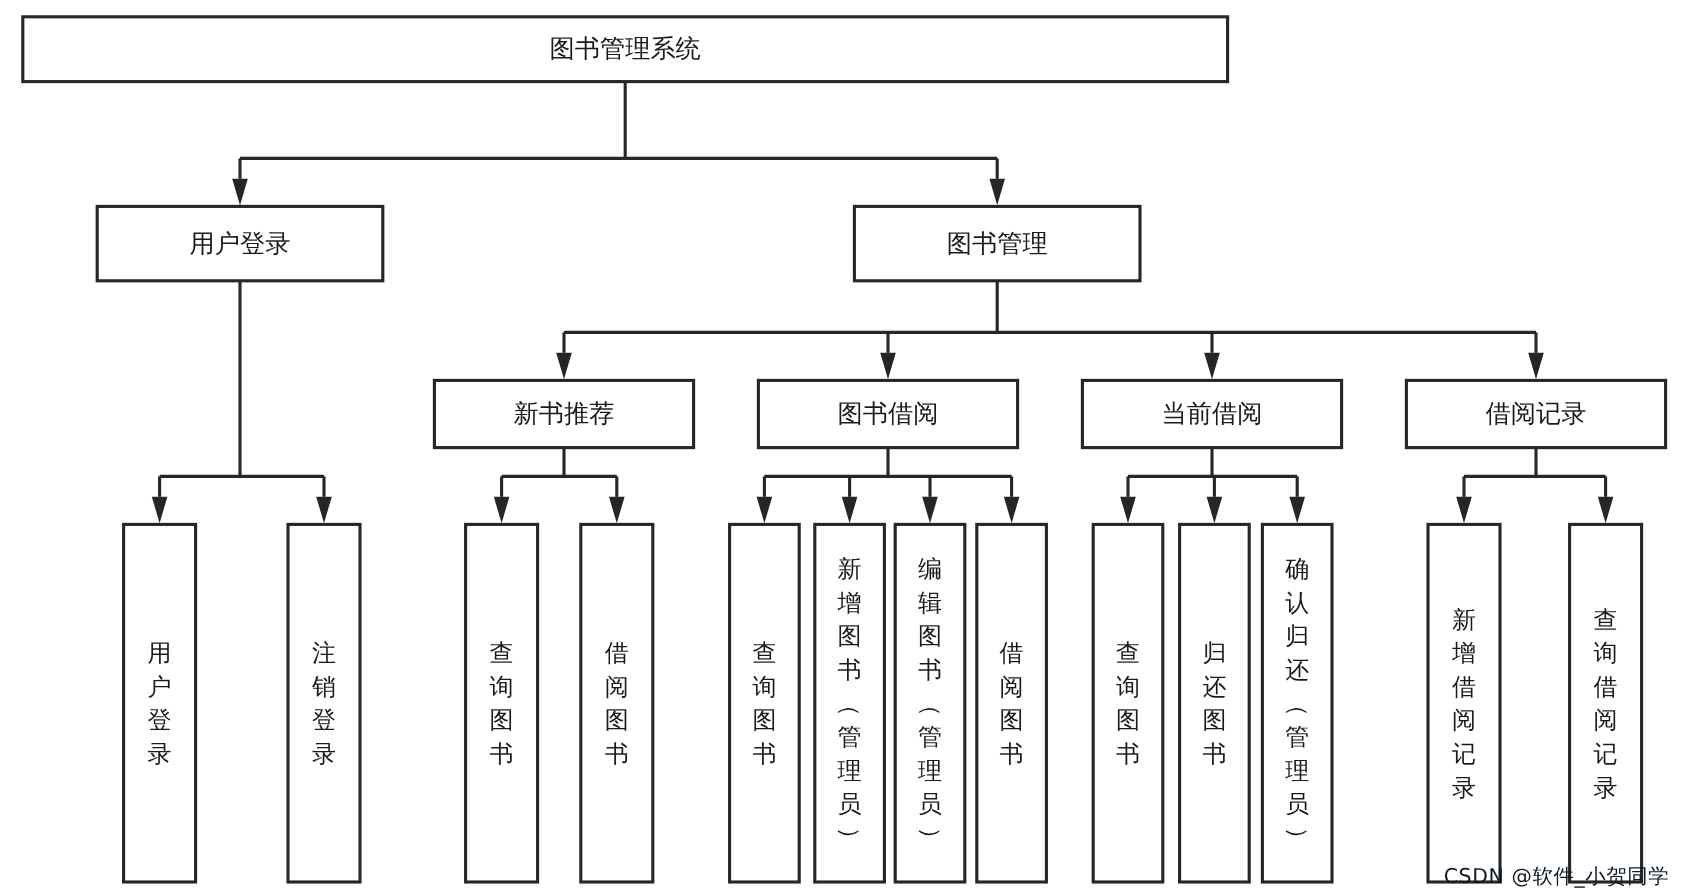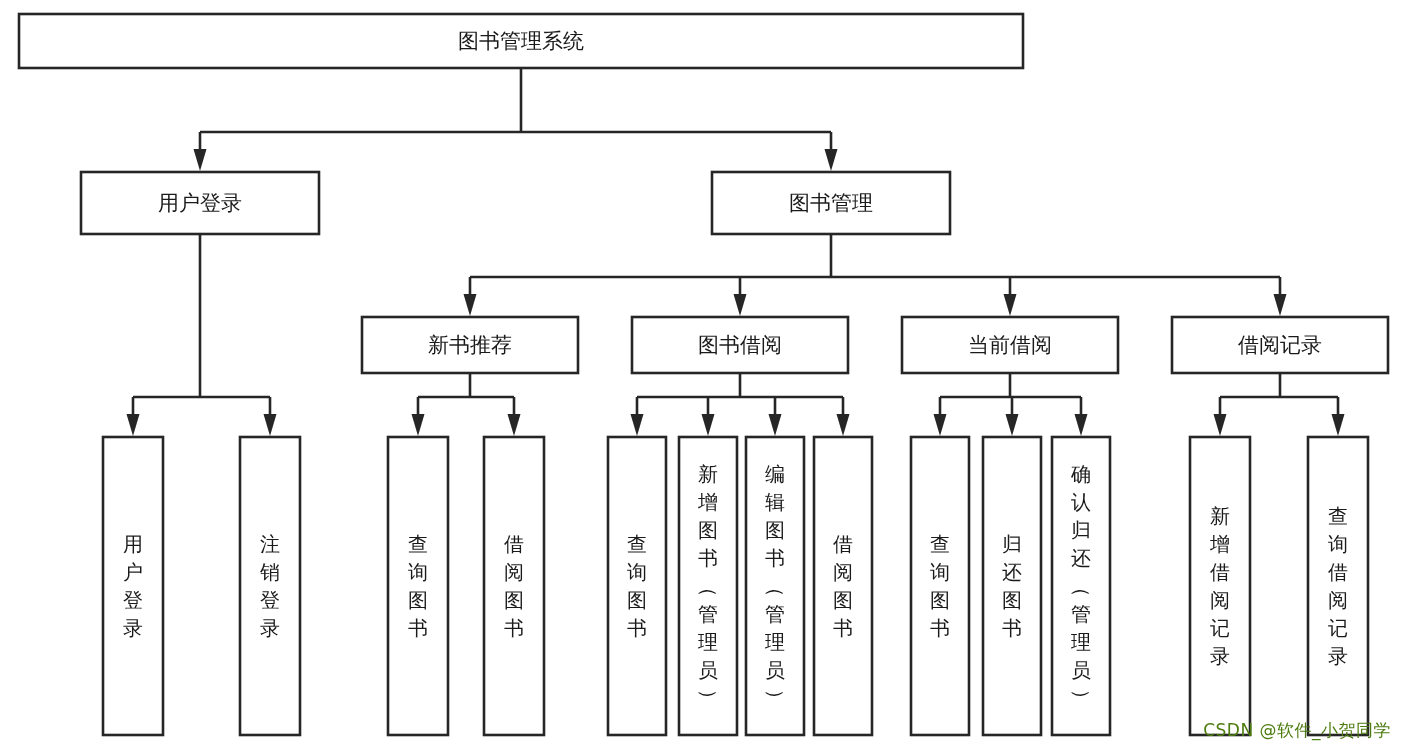--- a/index.html
+++ b/index.html
@@ -55,21 +55,21 @@
     font-family: "DejaVu Sans", "Liberation Sans", sans-serif;
     font-size: 20px;
     text-anchor: middle;
   }
   .watermark-text {
     position: absolute;
     right: 14px;
     bottom: 5px;
     font-family: "DejaVu Sans", "Liberation Sans", sans-serif;
     font-size: 17px;
-    color: #4d7c0f;
+    color: #0f172a;
     white-space: nowrap;
     letter-spacing: 0.5px;
     user-select: none;
   }
 </style>
 </head>
 <body>
 
 <div id="diagram-root">
   <svg id="structure-chart" viewBox="0 0 1405 747">

